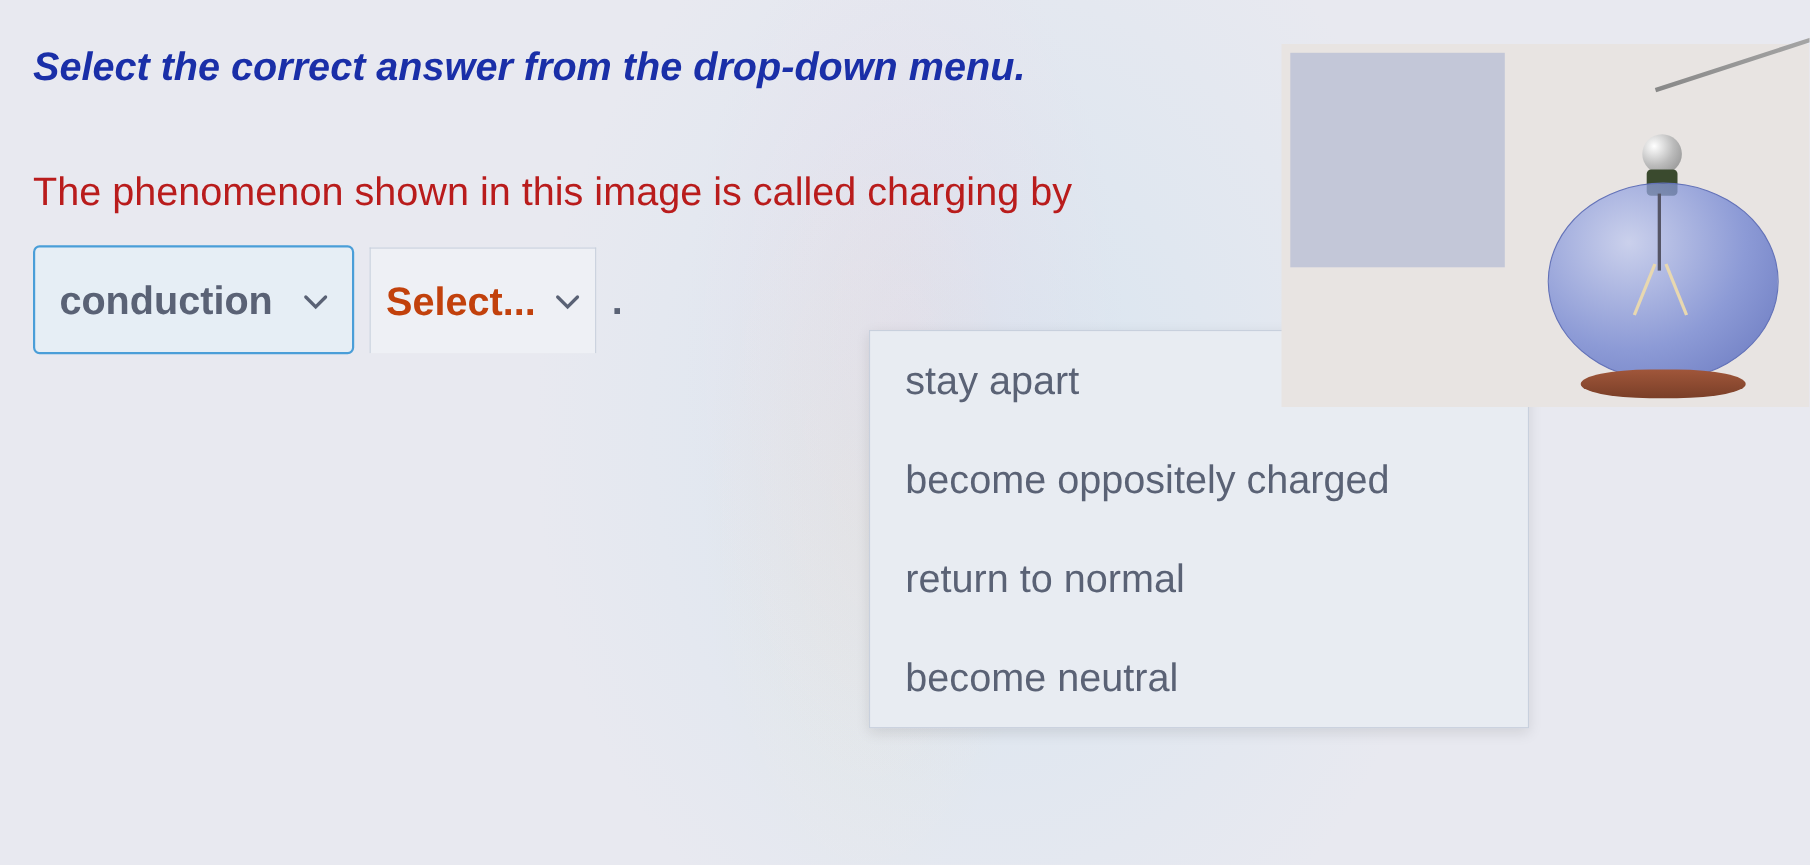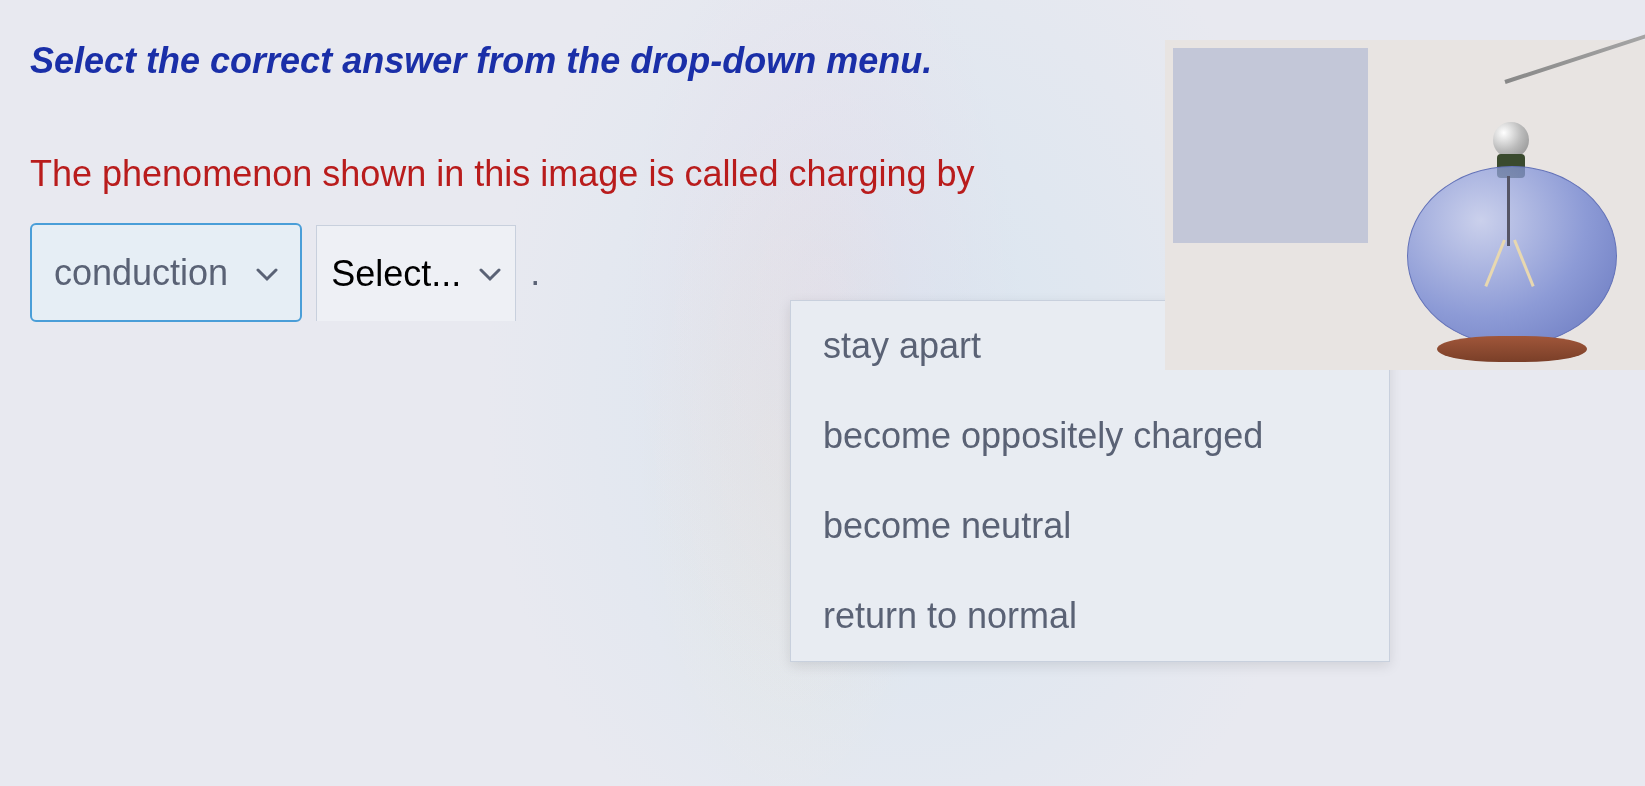--- a/index.html
+++ b/index.html
@@ -23,38 +23,38 @@
       color: #1a2fa8;
       margin-bottom: 52px;
     }
     .question-area {
       font-size: 36px;
       color: #5a6275;
       line-height: 2.2;
       max-width: 1120px;
     }
     .question-text { color: #b91c1c; }
-    .line-wrap { display: flex; align-items: center; flex-wrap: wrap; gap: 14px; margin-top: 10px;}
+    .line-wrap { display: flex; align-items: center; flex-wrap: wrap; gap: 14px; margin-top: 10px; font-weight: bold;}
     .dropdown-closed {
       display: inline-flex;
       align-items: center;
       border: 2px solid #4a9ed8;
       border-radius: 6px;
       background: #e6eef5;
       padding: 8px 22px;
       font-size: 36px;
       color: #5a6275;
       cursor: pointer;
     }
     .dropdown-closed .chev { margin-left: 28px; font-size: 28px; color: #5a6275; }
     .dropdown-open-trigger {
       display: inline-flex;
       align-items: center;
       font-size: 36px;
-      color: #000000;
+      color: #c2410c;
       padding: 8px 14px;
       cursor: pointer;
       border: 1px solid #c8d0dd;
       border-bottom: none;
       background: #eef0f5;
     }
     .dropdown-open-trigger .chev { margin-left: 18px; font-size: 28px; }
     .period { font-size: 36px; color: #5a6275; }
     .dropdown-menu {
       position: absolute;
@@ -172,22 +172,22 @@
           </svg>
       </span>
     </span>
     <span class="period">.</span>
   </div>
 </div>
 
 <div class="dropdown-menu">
   <div class="dropdown-item">stay apart</div>
   <div class="dropdown-item">become oppositely charged</div>
+  <div class="dropdown-item">return to normal</div>
   <div class="dropdown-item">become neutral</div>
-  <div class="dropdown-item">return to normal</div>
 </div>
 
 <div class="image-panel">
   <div class="image-inner-bg"></div>
   <div class="electroscope">
     <div class="rod"></div>
     <div class="knob"></div>
     <div class="neck"></div>
     <div class="bulb"></div>
     <div class="stem"></div>

